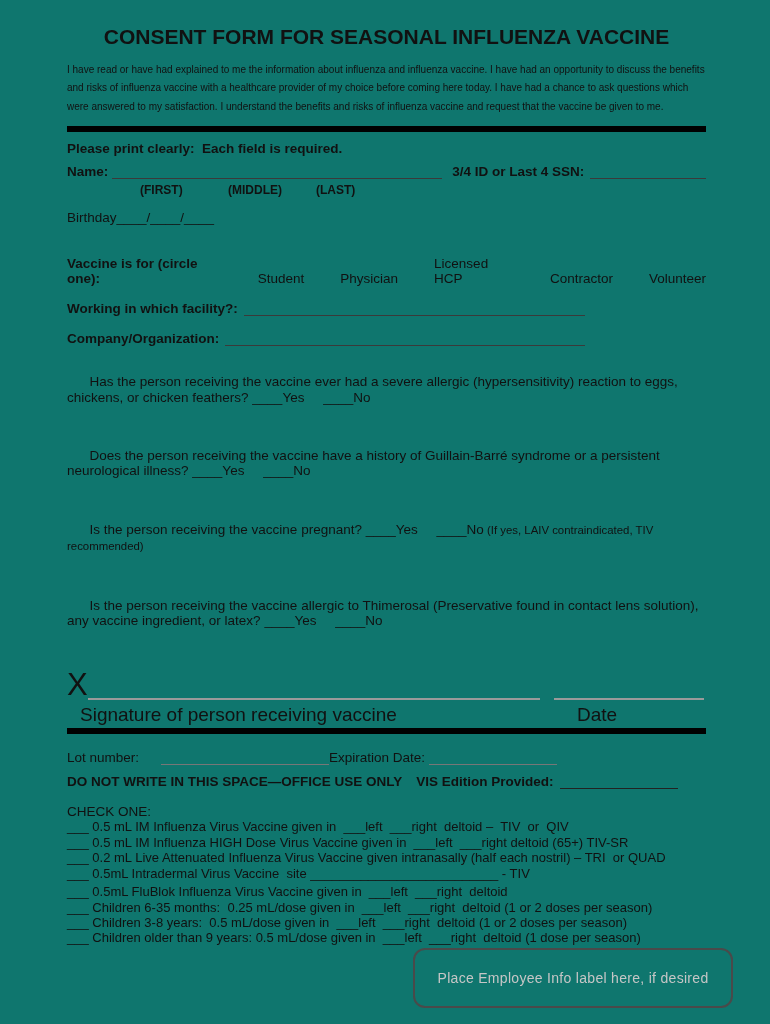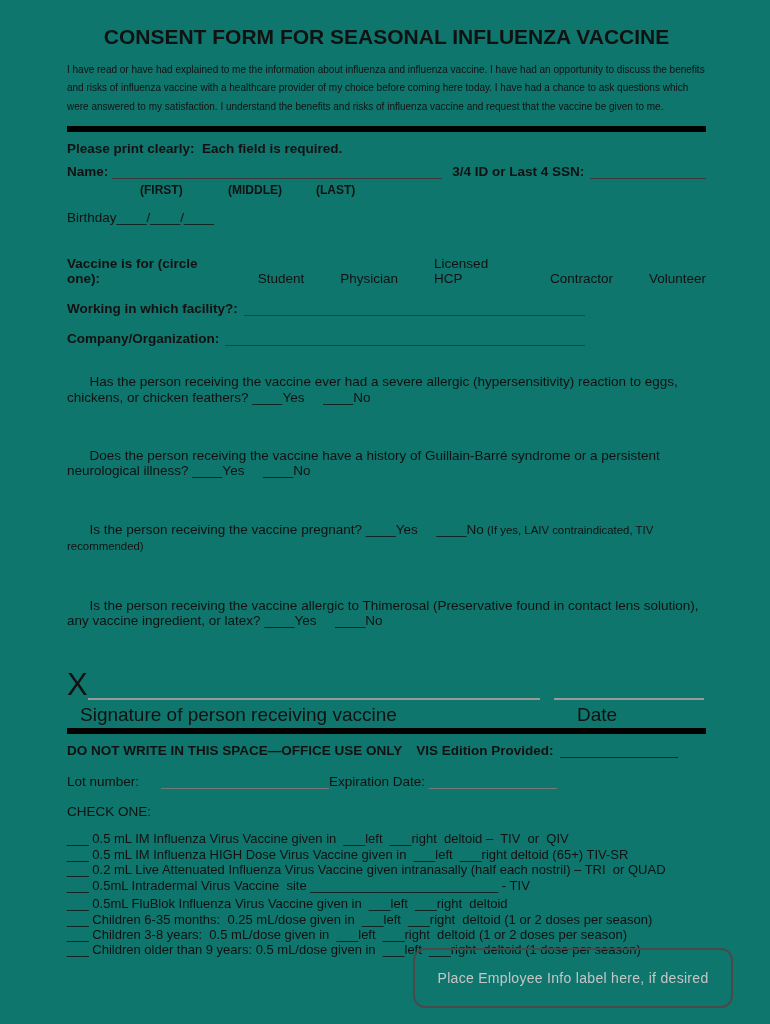--- a/index.html
+++ b/index.html
@@ -40,21 +40,21 @@
   .sig-captions .cap1{position:absolute;left:13px;}
   .sig-captions .cap2{position:absolute;left:478px;margin-left:32px;}
   .bar2{margin-top:8px;}
   .office-header{margin-top:8px;font-weight:bold;}
   .office-gap{display:inline-block;width:14px;}
   .vis-line{width:118px;margin-left:6px;border-bottom-width:1.5px;border-bottom-color:#222;}
   .lot-row{margin-top:15px;}
   .lot-line{width:168px;margin-left:22px;border-bottom-color:#777;}
   .exp-line{width:128px;margin-left:4px;border-bottom-color:#777;}
   .check-one{margin-top:15px;font-size:13.5px;}
-  .check-list{margin-top:12px;font-size:13px;line-height:15.4px;}
+  .check-list{font-size:13px;line-height:15.4px;}
   .check-item{white-space:pre-wrap;}
   .check-item .chk{white-space:pre-wrap;}
   .check-item.gap{margin-top:3px;}
   .employee-box{
     position:absolute;left:413px;top:948px;width:316px;height:56px;
     border:2px solid #4a4a4a;border-radius:12px;
     display:flex;align-items:center;justify-content:center;
   }
   .employee-box span{color:#c6c6c6;font-size:14px;letter-spacing:0.3px;}
 </style>
@@ -128,32 +128,32 @@
       <span class="gray-line sig-date-line"></span>
     </div>
 
     <div class="sig-captions">
       <span class="cap1">Signature of person receiving vaccine</span>
       <span class="cap2">Date</span>
     </div>
 
     <div class="bar bar2"></div>
 
+    <div class="row lot-row">
+      <span>Lot number:</span>
+      <span class="fill lot-line"></span>
+      <span>Expiration Date:</span>
+      <span class="fill exp-line"></span>
+    </div>
+
     <div class="row office-header">
       <span>DO NOT WRITE IN THIS SPACE—OFFICE USE ONLY</span>
       <span class="office-gap"></span>
       <span>VIS Edition Provided:</span>
       <span class="fill vis-line"></span>
-    </div>
-
-    <div class="row lot-row">
-      <span>Lot number:</span>
-      <span class="fill lot-line"></span>
-      <span>Expiration Date:</span>
-      <span class="fill exp-line"></span>
     </div>
 
     <div class="check-one">CHECK ONE:</div>
 
     <div class="check-list">
       <div class="check-item"><span class="chk">___ </span><span>0.5 mL IM Influenza Virus Vaccine given in  ___left  ___right  deltoid –  TIV  or  QIV</span></div>
       <div class="check-item"><span class="chk">___ </span><span>0.5 mL IM Influenza HIGH Dose Virus Vaccine given in  ___left  ___right deltoid (65+) TIV-SR</span></div>
       <div class="check-item"><span class="chk">___ </span><span>0.2 mL Live Attenuated Influenza Virus Vaccine given intranasally (half each nostril) – TRI  or QUAD</span></div>
       <div class="check-item"><span class="chk">___ </span><span>0.5mL Intradermal Virus Vaccine  site __________________________ - TIV</span></div>
       <div class="check-item gap"><span class="chk">___ </span><span>0.5mL FluBlok Influenza Virus Vaccine given in  ___left  ___right  deltoid</span></div>

